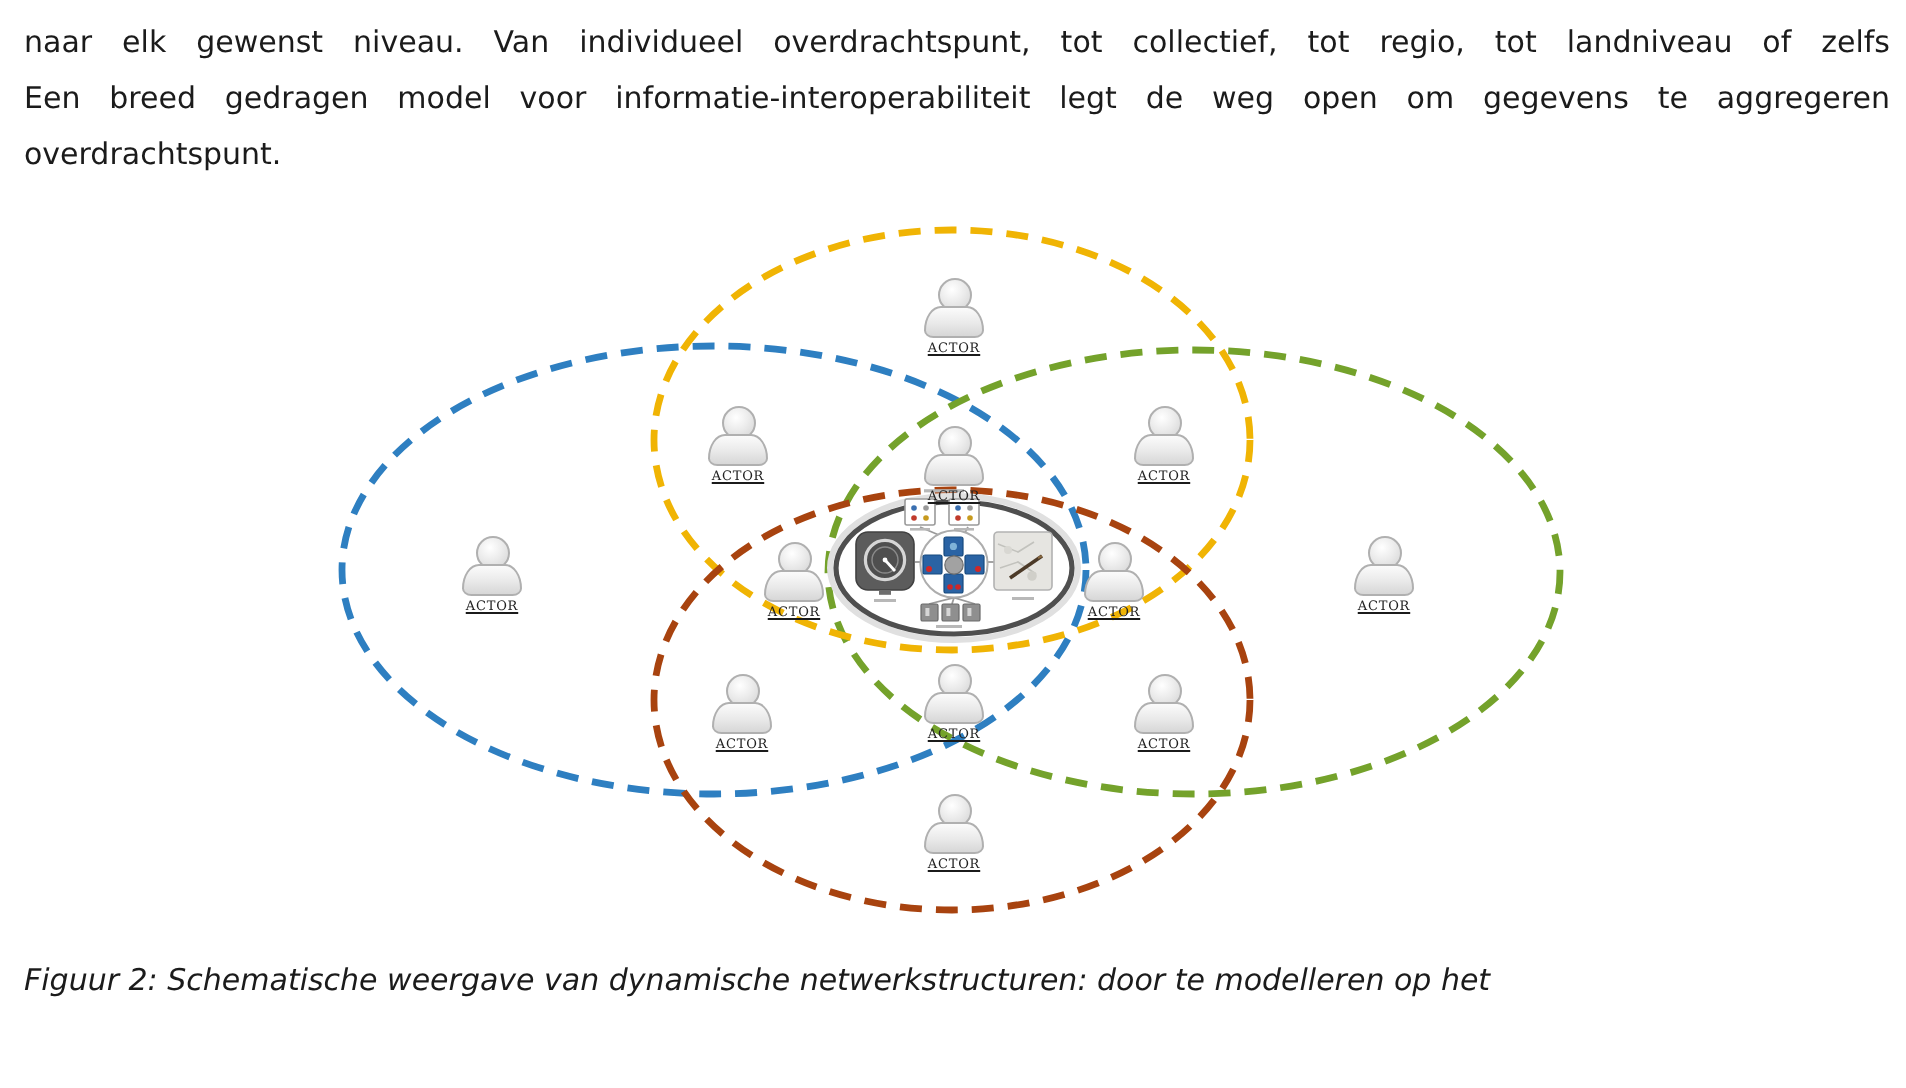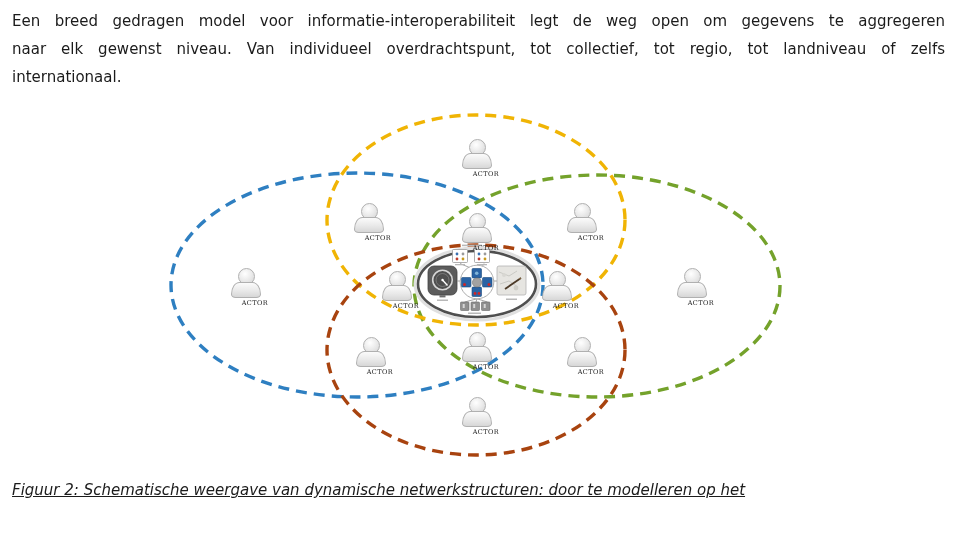--- a/index.html
+++ b/index.html
@@ -9,57 +9,57 @@
   html,body{margin:0;padding:0;}
   body{
     width:953px;height:544px;position:relative;background:#ffffff;overflow:hidden;
     font-family:"DejaVu Sans","Liberation Sans",sans-serif;color:var(--c-text);
   }
   
   .intro{position:absolute;left:12px;top:7px;width:933px;font-size:15px;line-height:28px;}
   .intro .ln{white-space:nowrap;}
   .intro .just{text-align:justify;text-align-last:justify;}
   
-  .caption{position:absolute;left:12px;top:479px;width:940px;font-size:15px;line-height:23px;font-style:italic;text-decoration:underline;}
+  .caption{position:absolute;left:12px;top:479px;width:940px;font-size:15px;line-height:23px;font-style:italic;}
   .caption .ln{white-space:nowrap;}
   
   svg.diagram{position:absolute;left:0;top:0;pointer-events:none;}
   .e-dash{fill:none;stroke-width:3.4;stroke-dasharray:11 7;}
   .e-blue{stroke:var(--c-blue);} .e-yellow{stroke:var(--c-yellow);}
   .e-green{stroke:var(--c-green);} .e-brown{stroke:var(--c-brown);}
   .hub-halo{fill:none;stroke:#e0e0e0;stroke-width:3;}
   .hub-main{fill:#ffffff;stroke:var(--c-hub);stroke-width:2.6;}
   .conn{stroke:#9a9a9a;stroke-width:.9;}
   .cap-bar{fill:#b8b8b8;}
   .tile{fill:#2a63a4;stroke:#174a7e;stroke-width:.6;}
   .reddot{fill:#cf2727;}
   
   #actors{position:absolute;left:0;top:0;width:953px;height:544px;pointer-events:none;}
-  .actor{position:absolute;width:44px;text-align:right;}
+  .actor{position:absolute;width:44px;text-align:center;text-decoration:underline;}
   .actor-head{
     width:17px;height:17px;margin:0 auto;border-radius:50%;
     background:radial-gradient(circle at 40% 32%,#ffffff 0%,#ececec 45%,#d2d2d2 100%);
     border:1px solid #b0b0b0;box-sizing:border-box;
   }
   .actor-body{
     width:30px;height:16px;margin:-3px auto 0;box-sizing:border-box;
     border:1px solid #b0b0b0;border-radius:9px 9px 5px 5px / 13px 13px 4px 4px;
     background:linear-gradient(180deg,#fbfbfb 0%,#e9e9e9 55%,#d7d7d7 100%);
   }
   .actor-label{font:6.5px/1.3 "DejaVu Serif","Liberation Serif",serif;color:#222;margin-top:1px;letter-spacing:.4px;}
 </style>
 </head>
 <body>
 
 <div class="page">
 
   <div class="intro">
+    <div class="ln just">naar elk gewenst niveau. Van individueel overdrachtspunt, tot collectief, tot regio, tot landniveau of zelfs</div>
     <div class="ln just">Een breed gedragen model voor informatie-interoperabiliteit legt de weg open om gegevens te aggregeren</div>
-    <div class="ln just">naar elk gewenst niveau. Van individueel overdrachtspunt, tot collectief, tot regio, tot landniveau of zelfs</div>
-    <div class="ln">internationaal.</div>
+    <div class="ln">overdrachtspunt.</div>
   </div>
 
   <svg class="diagram" width="953" height="544" viewBox="0 0 953 544">
 
     <ellipse class="e-dash e-blue" cx="357" cy="285" rx="186" ry="112"></ellipse>
     <ellipse class="e-dash e-green" cx="597" cy="286" rx="183" ry="111"></ellipse>
     <ellipse class="e-dash e-yellow" cx="476" cy="220" rx="149" ry="105"></ellipse>
     <ellipse class="e-dash e-brown" cx="476" cy="350" rx="149" ry="105"></ellipse>
 
     <g>

